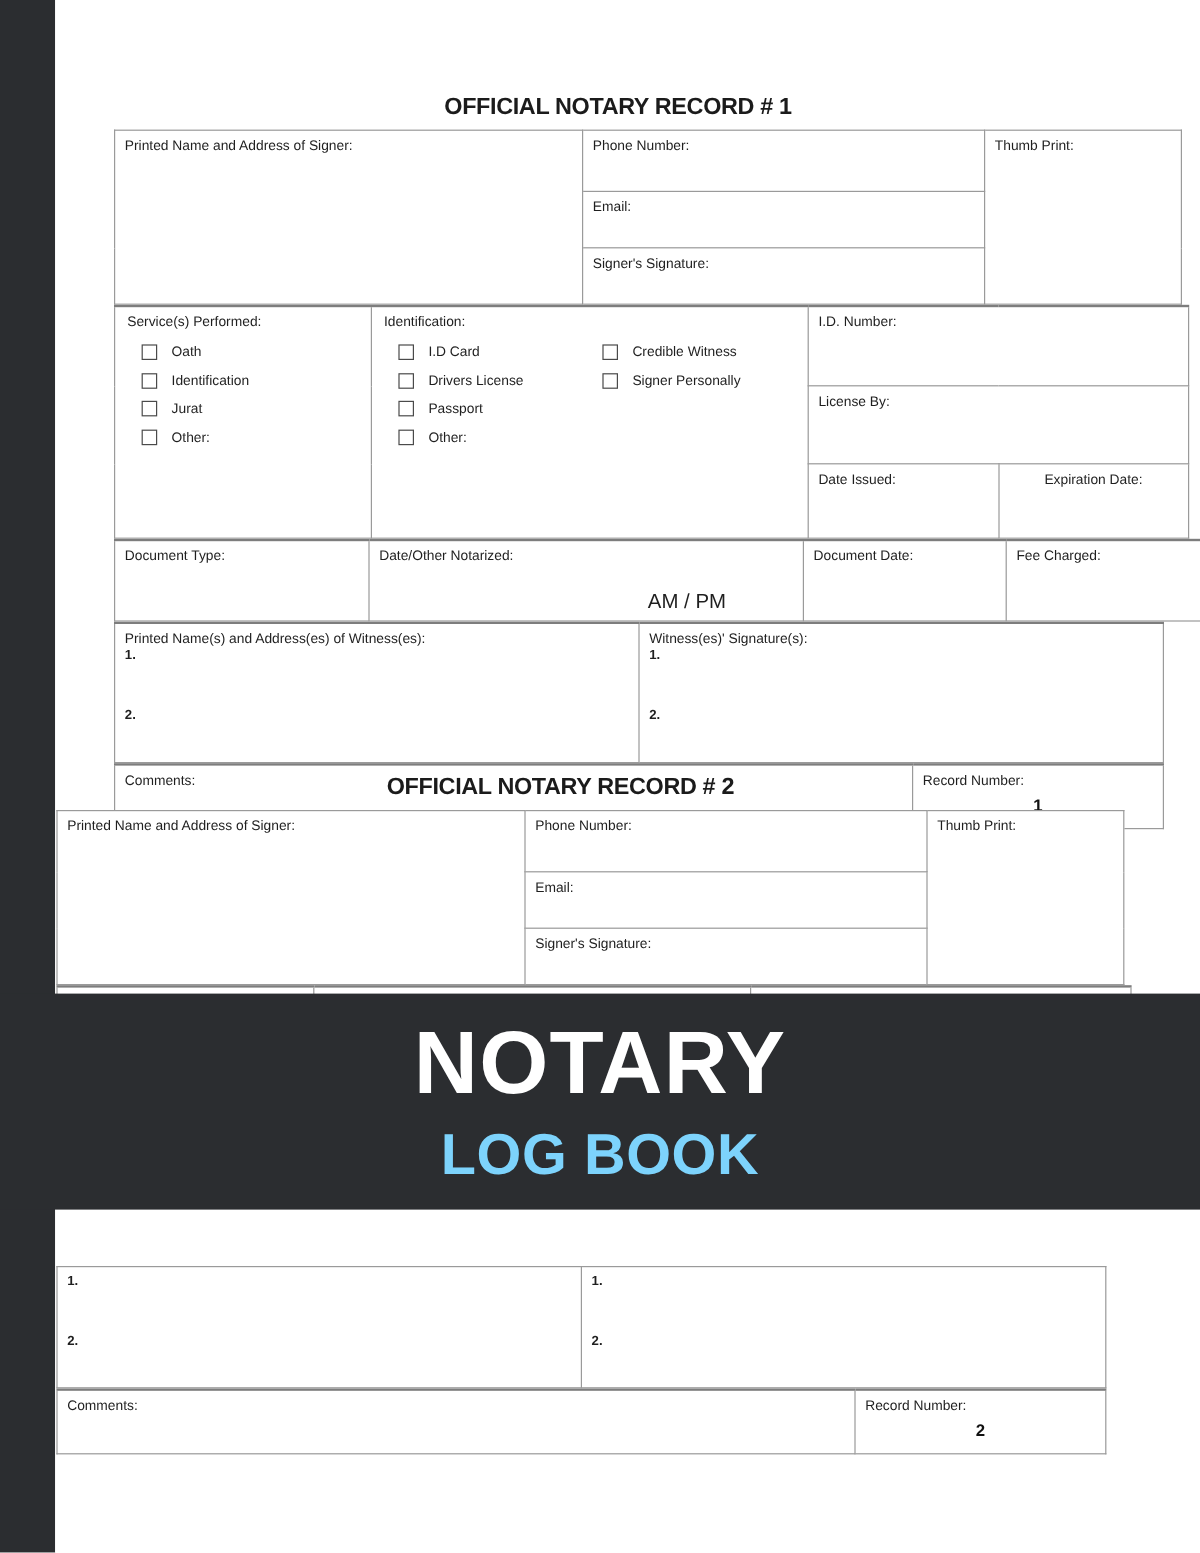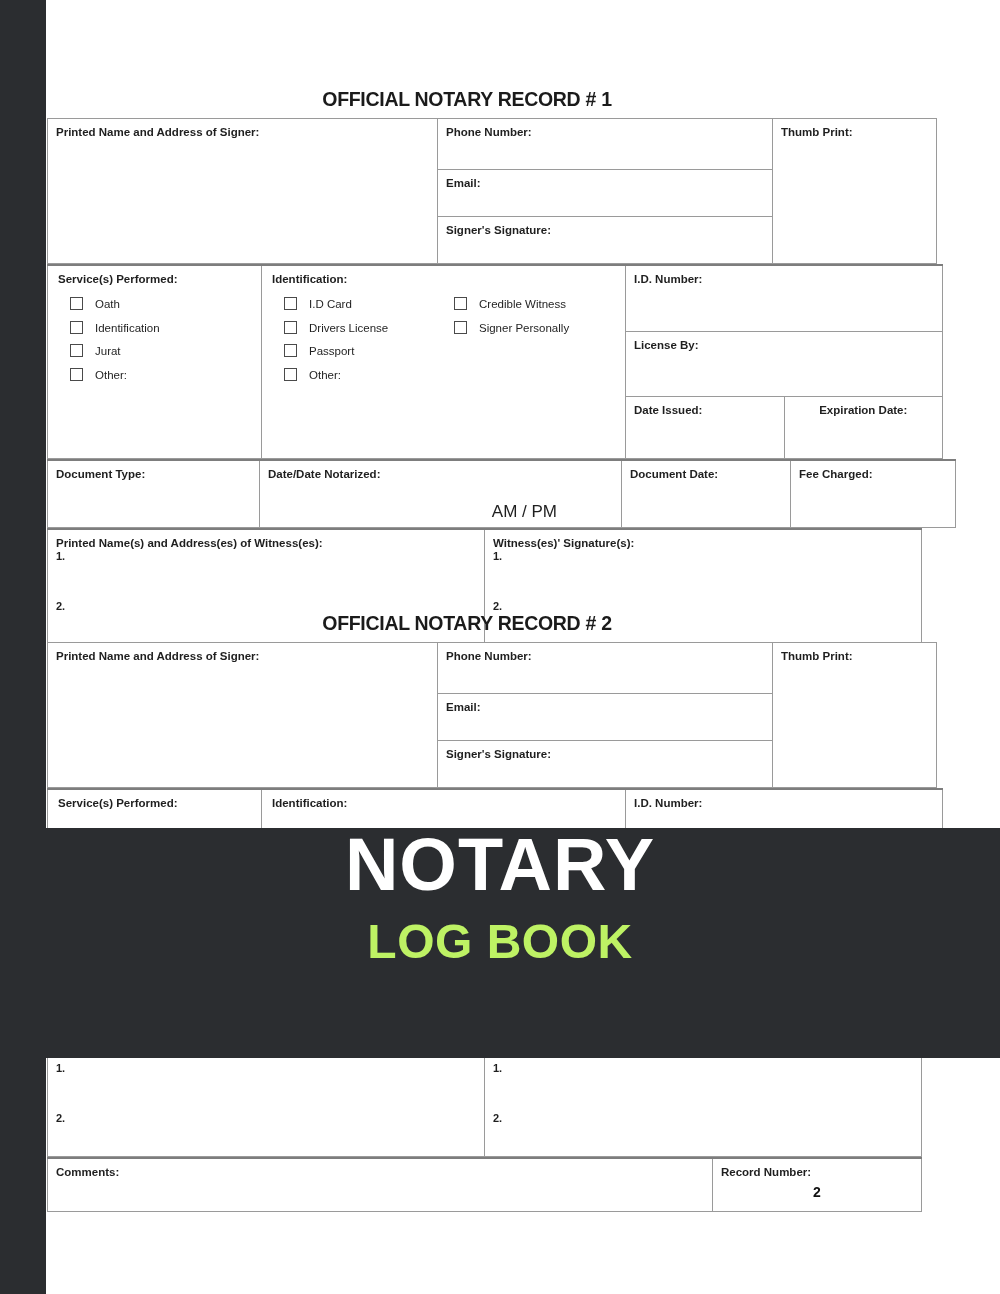--- a/index.html
+++ b/index.html
@@ -62,21 +62,20 @@
     padding: 6px 8px 4px 8px;
     font-size: 11.5px;
     color: #1f1f1f;
     line-height: 1.25;
   }
   .lbl {
     display: block;
     font-size: 11.5px;
     color: #1f1f1f;
     white-space: nowrap;
-    font-weight: bold;
   }
   .thick-top { border-top-width: 2px !important; border-top-color: #7d7d7d !important; }
 
   
   .chk-row {
     display: flex;
     margin-top: 9px;
     white-space: nowrap;
   }
   .chk-row:first-of-type { margin-top: 11px; }
@@ -114,54 +113,54 @@
     color: #111;
     margin-top: 5px;
   }
 
   
   .cover-band {
     position: absolute;
     left: 0;
     top: 828px;
     width: 1000px;
-    height: 230px;
+    height: 180px;
     background: #2b2d30;
     z-index: 20;
     display: flex;
     flex-direction: column;
     align-items: center;
-    justify-content: flex-start;
+    justify-content: center;
   }
   .cover-title {
     color: #ffffff;
     font-size: 74px;
     font-weight: bold;
     letter-spacing: 1px;
     line-height: 1;
     margin: 0;
   }
   .cover-subtitle {
-    color: #bef264;
+    color: #7dd3fc;
     font-size: 48px;
     font-weight: bold;
     letter-spacing: 0.5px;
     line-height: 1;
     margin: 16px 0 0 0;
   }
 </style>
 </head>
 <body>
 
 <div class="page">
 
   <div class="spine"></div>
   <div class="sheet"></div>
 
-  <div class="record" style="top:88px;">
+  <div class="record" style="top:78px;margin-left:48px;">
     <div class="record-title">OFFICIAL NOTARY RECORD # 1</div>
 
     <table class="form">
       <tbody>
           <tr>
         <td rowspan="3" style="width:373px;height:120px;">
           <span class="lbl">Printed Name and Address of Signer:</span>
         </td>
         <td style="width:318px;height:40px;">
           <span class="lbl">Phone Number:</span>
@@ -258,21 +257,21 @@
     </tbody>
       </table>
 
     <table class="form">
       <tbody>
           <tr>
         <td class="thick-top" style="width:195px;height:46px;">
           <span class="lbl">Document Type:</span>
         </td>
         <td class="thick-top" style="width:345px;">
-          <span class="lbl">Date/Date Notarized:</span>
+          <span class="lbl">Date/Other Notarized:</span>
           <span class="ampm">AM / PM</span>
         </td>
         <td class="thick-top" style="width:152px;">
           <span class="lbl">Document Date:</span>
         </td>
         <td class="thick-top" style="width:148px;">
           <span class="lbl">Fee Charged:</span>
         </td>
       </tr>
     </tbody>
@@ -303,21 +302,21 @@
         </td>
         <td class="thick-top" style="width:192px;">
           <span class="lbl">Record Number:</span>
           <span class="rec-num-value">1</span>
         </td>
       </tr>
     </tbody>
       </table>
   </div>
 
-  <div class="record" style="top:612px;">
+  <div class="record" style="top:645px;">
     <div class="record-title">OFFICIAL NOTARY RECORD # 2</div>
 
     <table class="form">
       <tbody>
           <tr>
         <td rowspan="3" style="width:373px;height:120px;">
           <span class="lbl">Printed Name and Address of Signer:</span>
         </td>
         <td style="width:318px;height:40px;">
           <span class="lbl">Phone Number:</span>

